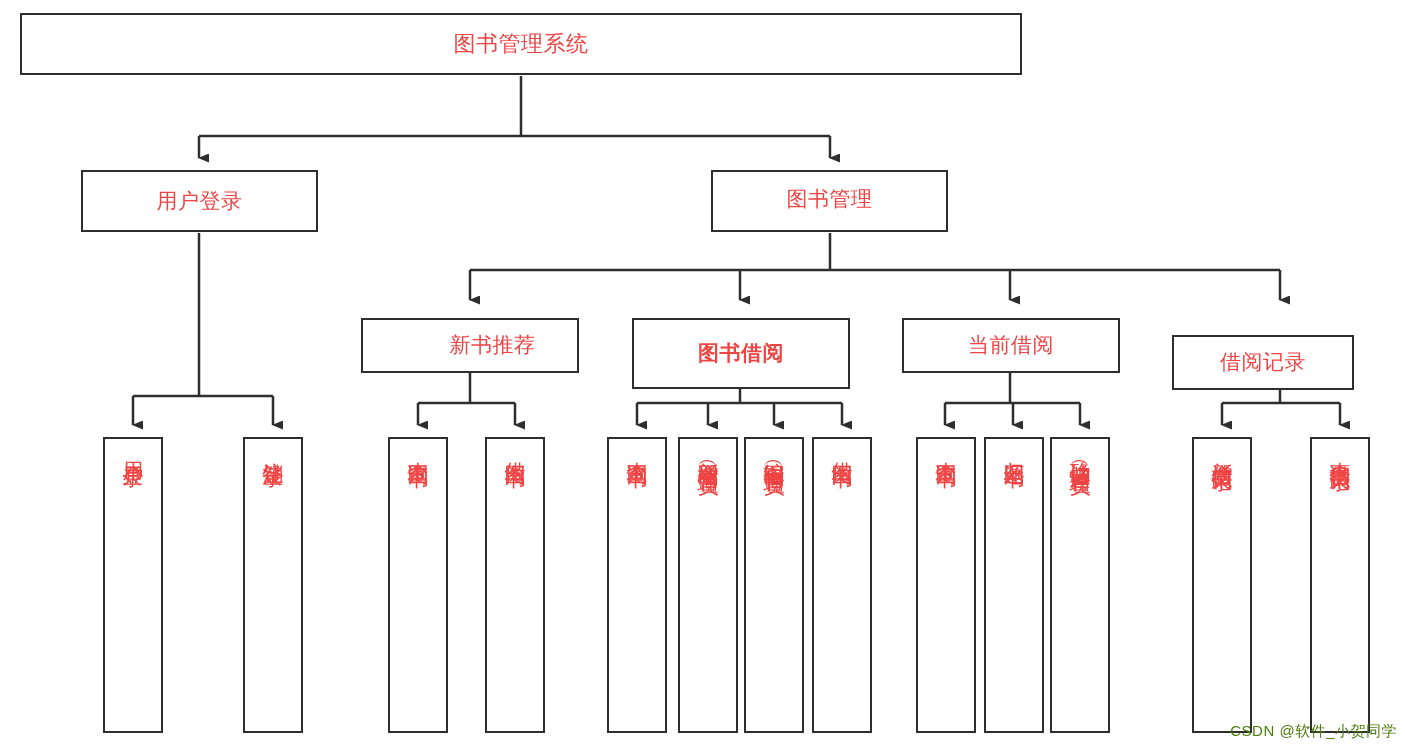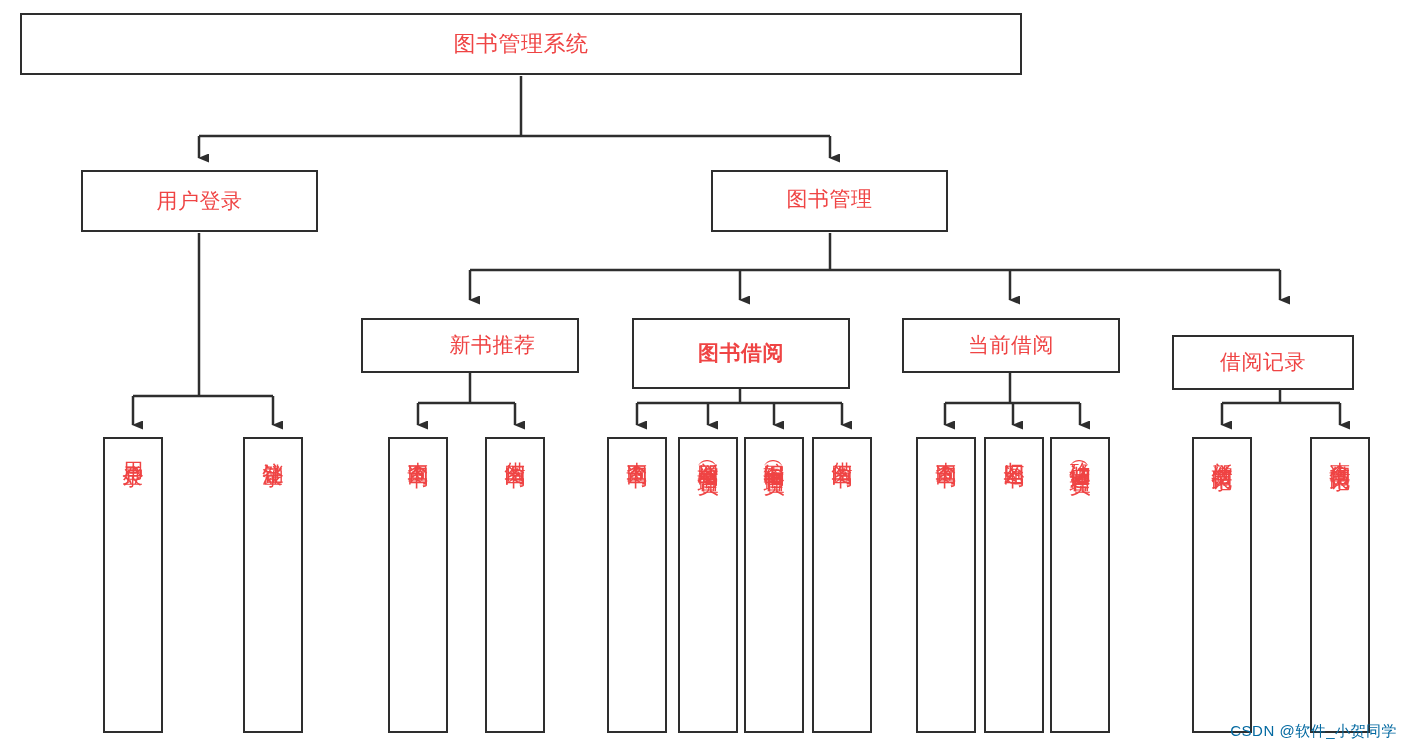--- a/index.html
+++ b/index.html
@@ -61,21 +61,21 @@
     font-size: 21px;
     line-height: 1.15;
     letter-spacing: 2px;
     white-space: nowrap;
   }
   .watermark {
     position: absolute;
     right: 8px;
     bottom: 6px;
     font-size: 15px;
-    color: #0369a1;
+    color: #4d7c0f;
     letter-spacing: 0.5px;
     white-space: nowrap;
     pointer-events: none;
   }
 </style>
 </head>
 <body>
 
 <div id="canvas">
 

